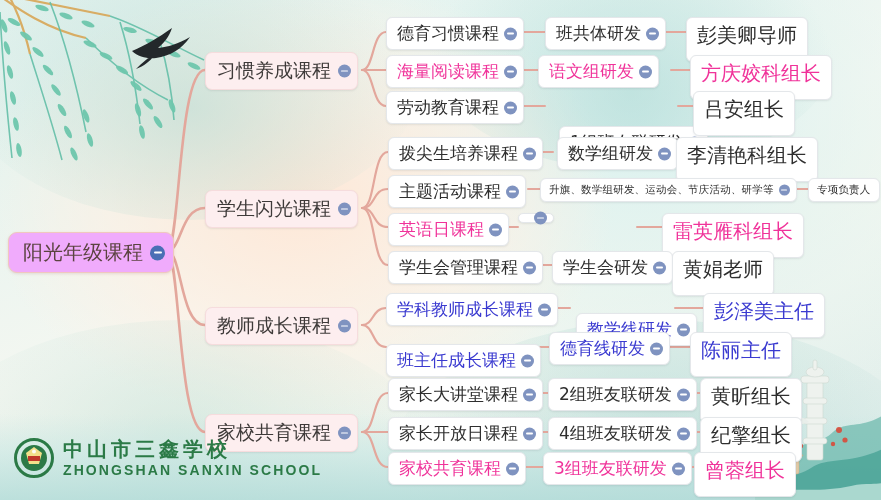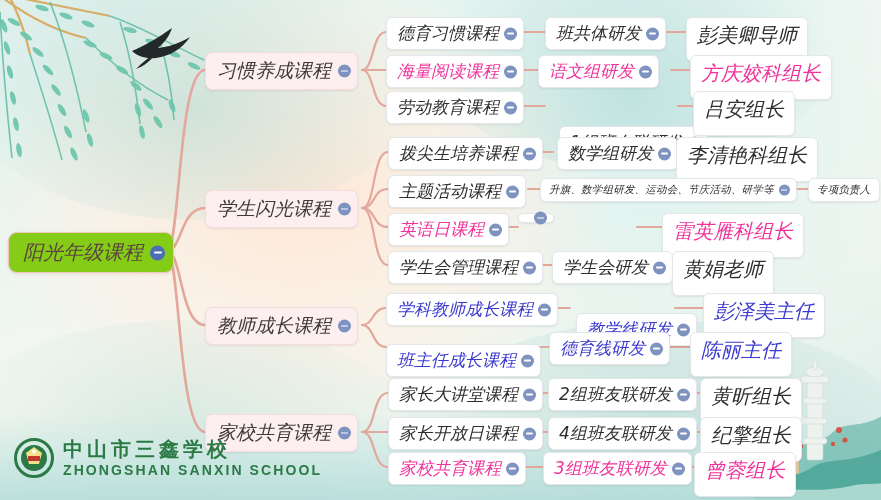--- a/index.html
+++ b/index.html
@@ -38,25 +38,24 @@
   .node{
     position:absolute;
     box-sizing:border-box;
     display:flex;align-items:flex-start;
     background:#ffffff;
     border:1px solid #e4e7ea;
     border-radius:6px;
     box-shadow:0 1px 2px rgba(60,70,80,.10);
     white-space:nowrap;
     font-family:"DejaVu Sans","Liberation Sans",sans-serif;
-    font-style:italic;
   }
   .node .txt{display:inline-block;}
   .node.lvl1{
-    background:#84cc16;
+    background:#f0abfc;
     border:1px solid #f0c7bf;
     border-radius:9px;
     color:#5b4340;
     font-size:20px;
     padding:6px 30px 6px 14px;
     box-shadow:0 1px 3px rgba(140,90,80,.16);
   }
   .node.lvl2{
     background:#fdeeef;
     border:1px solid #f6dcdd;

